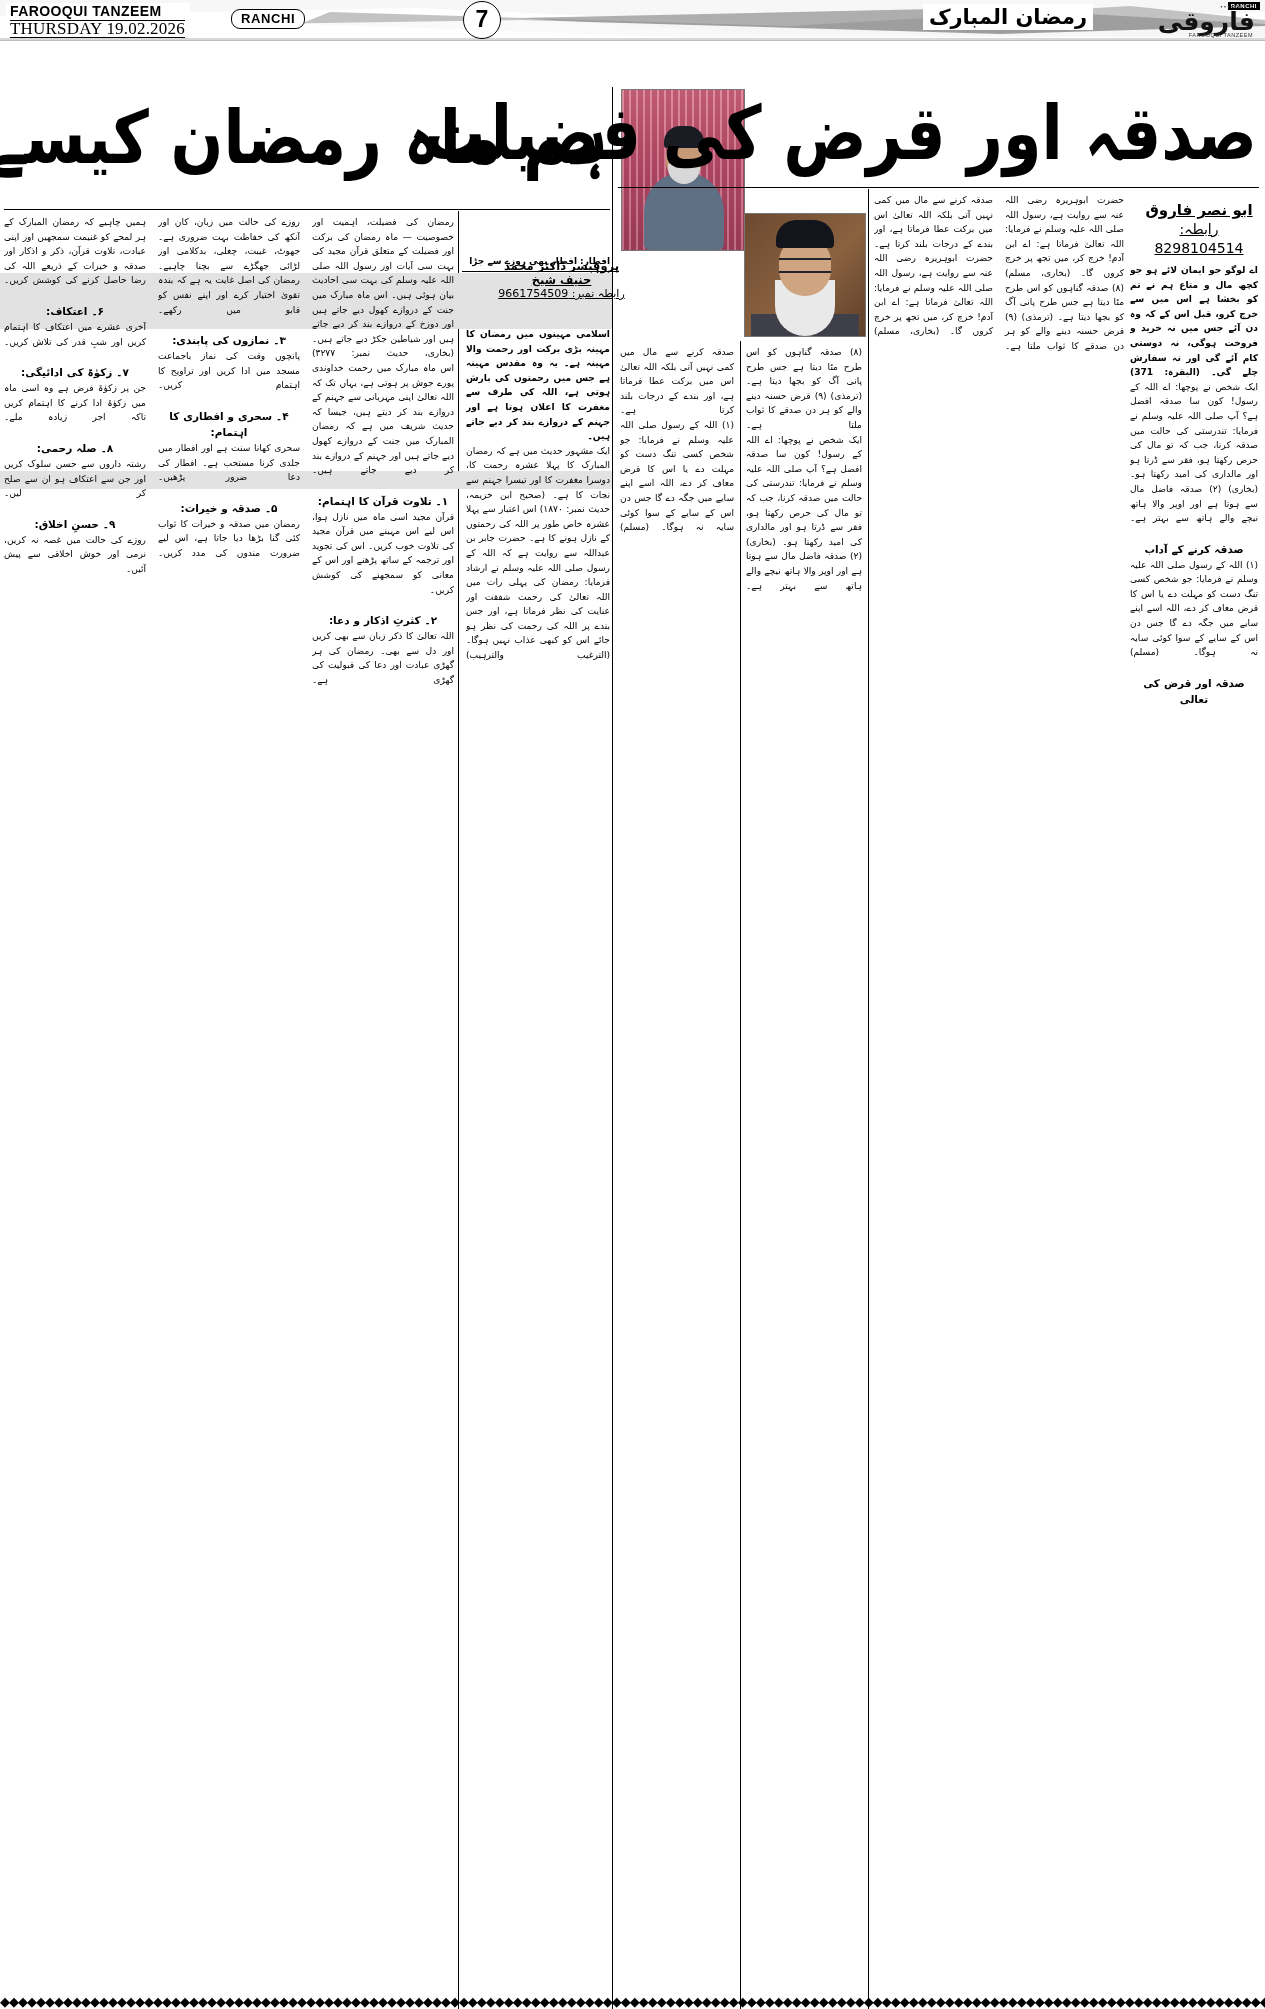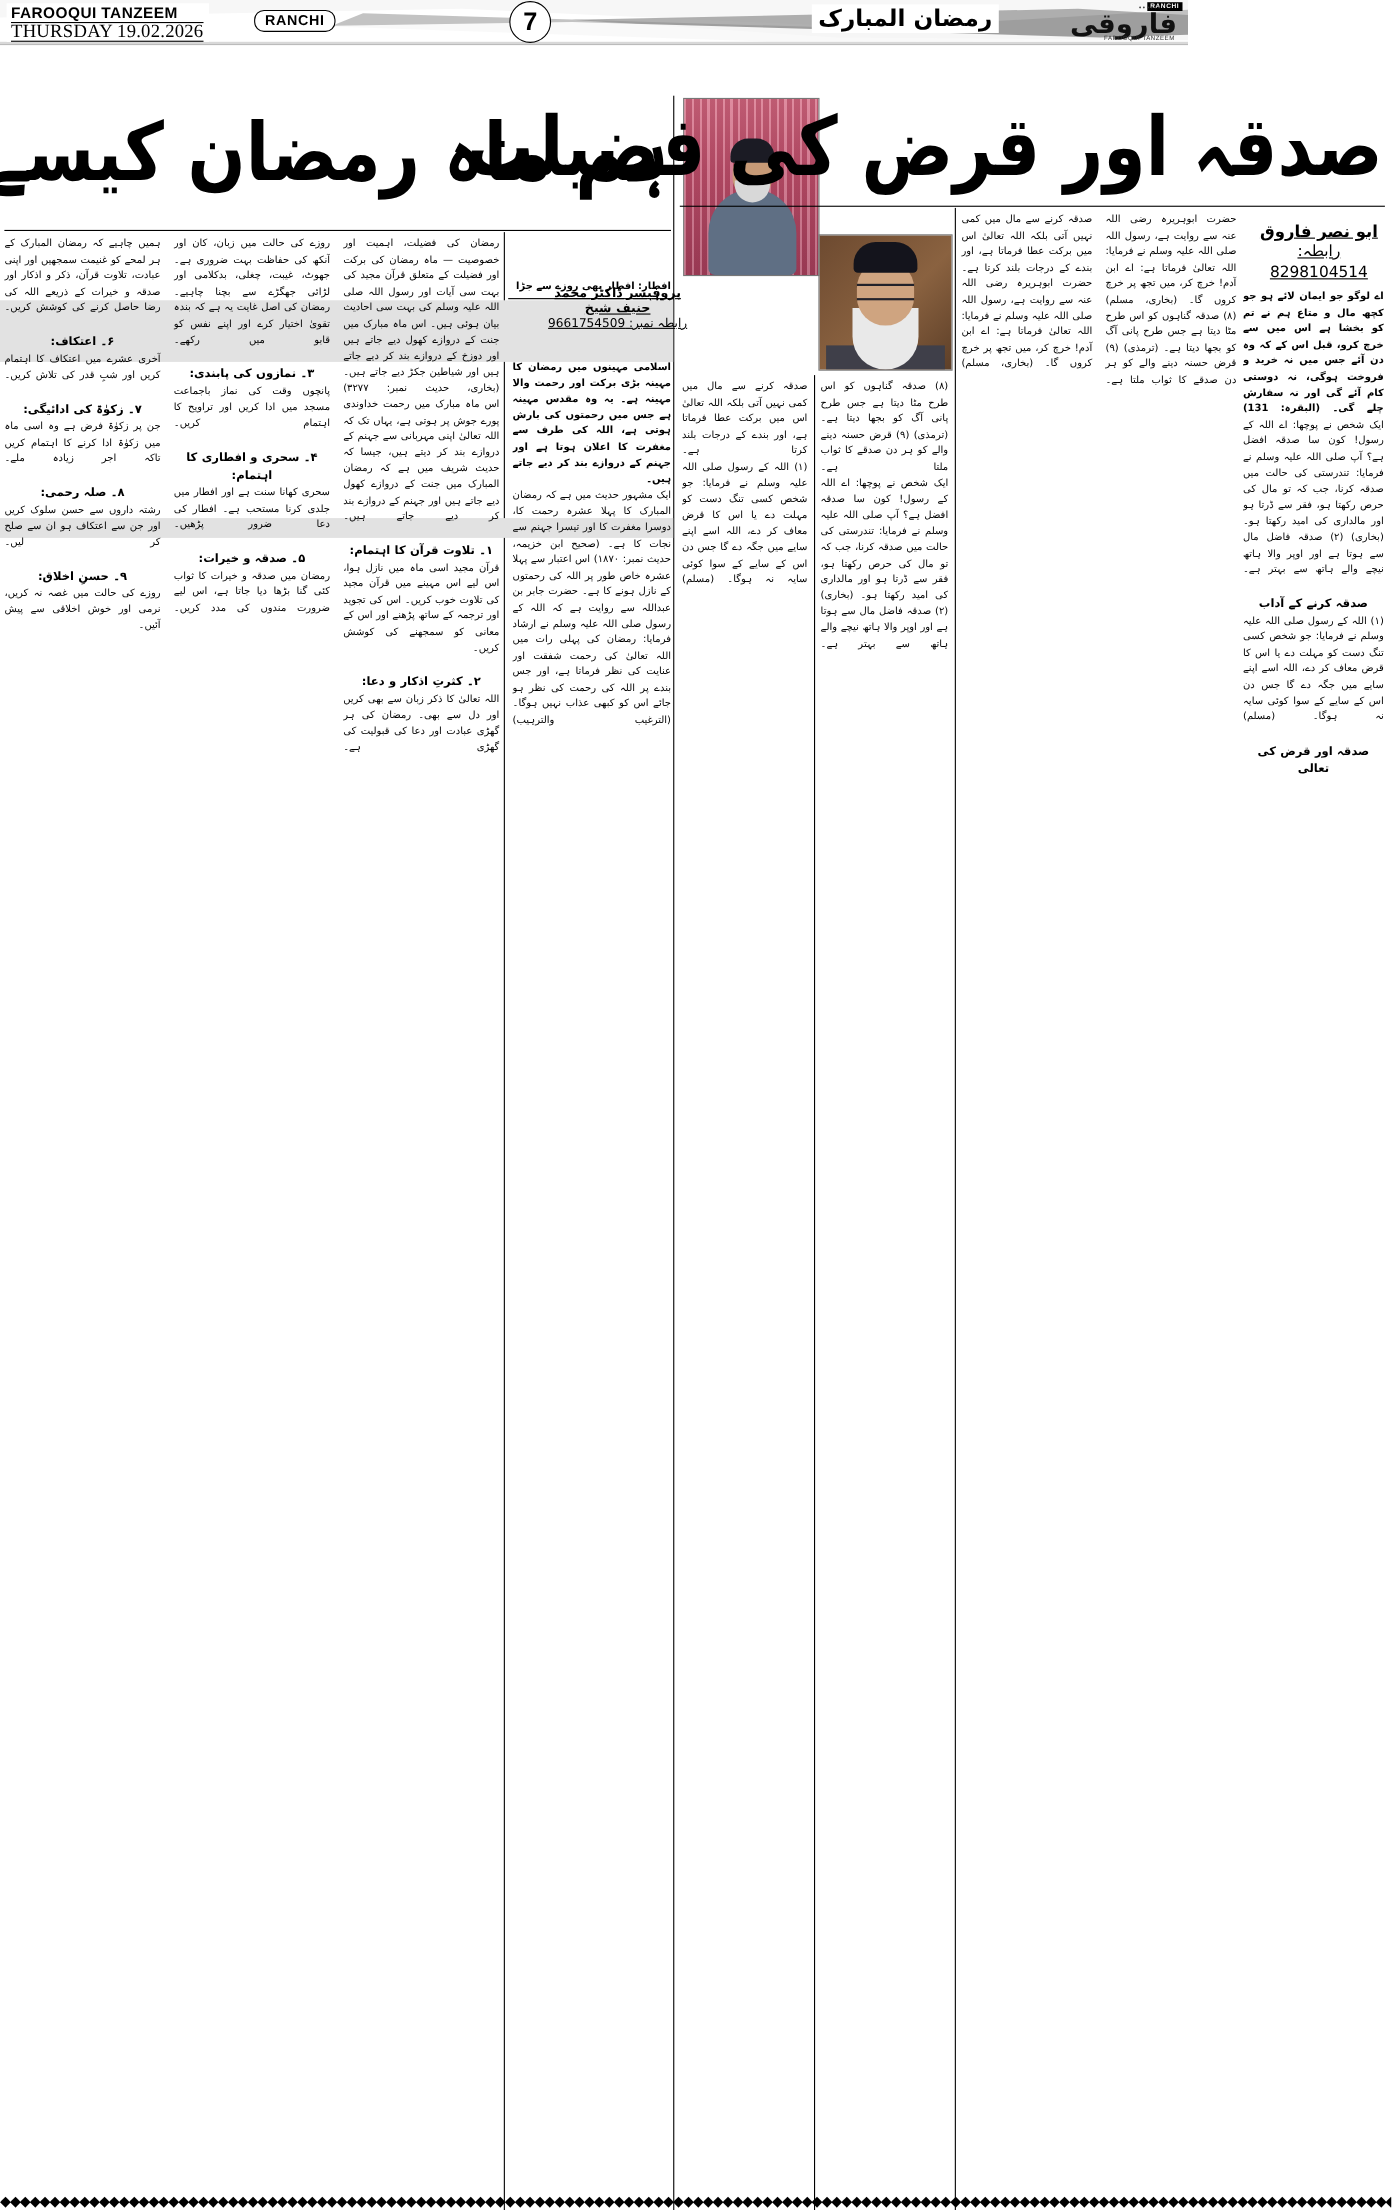--- a/index.html
+++ b/index.html
@@ -6,21 +6,21 @@
   html,body{margin:0;padding:0;background:#fff;}
   body{
     width:1265px;height:2009px;
     font-family:"Liberation Serif","DejaVu Serif",serif;
     color:#000;overflow:hidden;position:relative;
   }
   .page{width:1265px;height:2009px;position:relative;background:#fff;}
 
   
   .masthead{
-    position:relative;height:40px;width:1080px;
+    position:relative;height:40px;width:1265px;
     background:linear-gradient(90deg,#ffffff 0%,#f2f2f2 14%,#cfcfcf 27%,#ffffff 36%,
       #e6e6e6 46%,#fafafa 55%,#d9d9d9 66%,#bdbdbd 76%,#9c9c9c 84%,#ffffff 92%,#ffffff 100%);
     overflow:hidden;border-bottom:1px solid #bbb;
   }
   .mh-swoosh{
     position:absolute;left:0;top:0;width:1265px;height:40px;pointer-events:none;
   }
   .mh-left{
     position:absolute;left:6px;top:3px;z-index:4;
     background:#fff;padding:1px 5px 0 4px;
@@ -297,21 +297,21 @@
       <div class="pr-cap"></div>
       <div class="pr-glass"></div>
     </div>
 
     <div class="byline" id="byline-right">
       <div class="bl-name">ابو نصر فاروق</div>
       <div class="bl-contact">رابطہ: 8298104514</div>
     </div>
 
     <div class="col" id="rcol-1" style="left:1130px;top:222px;width:128px;height:1764px;">
-      <p class="lead ayah">اے لوگو جو ایمان لائے ہو جو کچھ مال و متاع ہم نے تم کو بخشا ہے اس میں سے خرچ کرو، قبل اس کے کہ وہ دن آئے جس میں نہ خرید و فروخت ہوگی، نہ دوستی کام آئے گی اور نہ سفارش چلے گی۔ (البقرہ: 131)</p>
+      <p class="lead ayah">اے لوگو جو ایمان لائے ہو جو کچھ مال و متاع ہم نے تم کو بخشا ہے اس میں سے خرچ کرو، قبل اس کے کہ وہ دن آئے جس میں نہ خرید و فروخت ہوگی، نہ دوستی کام آئے گی اور نہ سفارش چلے گی۔ (البقرہ: 371)</p>
       <p>ایک شخص نے پوچھا: اے اللہ کے رسول! کون سا صدقہ افضل ہے؟ آپ صلی اللہ علیہ وسلم نے فرمایا: تندرستی کی حالت میں صدقہ کرنا، جب کہ تو مال کی حرص رکھتا ہو، فقر سے ڈرتا ہو اور مالداری کی امید رکھتا ہو۔ (بخاری) (۲) صدقہ فاضل مال سے ہوتا ہے اور اوپر والا ہاتھ نیچے والے ہاتھ سے بہتر ہے۔</p>
       <span class="subhead">صدقہ کرنے کے آداب</span>
       <p>(۱) اللہ کے رسول صلی اللہ علیہ وسلم نے فرمایا: جو شخص کسی تنگ دست کو مہلت دے یا اس کا قرض معاف کر دے، اللہ اسے اپنے سایے میں جگہ دے گا جس دن اس کے سایے کے سوا کوئی سایہ نہ ہوگا۔ (مسلم)</p>
       <span class="subhead">صدقہ اور قرض کی تعالی</span>
     </div>
 
     <div class="col" id="rcol-2" style="left:874px;top:152px;width:250px;height:1834px;column-count:2;column-gap:12px;">
       <p>حضرت ابوہریرہ رضی اللہ عنہ سے روایت ہے، رسول اللہ صلی اللہ علیہ وسلم نے فرمایا: اللہ تعالیٰ فرماتا ہے: اے ابن آدم! خرچ کر، میں تجھ پر خرچ کروں گا۔ (بخاری، مسلم)</p>
       <p>(۸) صدقہ گناہوں کو اس طرح مٹا دیتا ہے جس طرح پانی آگ کو بجھا دیتا ہے۔ (ترمذی) (۹) قرض حسنہ دینے والے کو ہر دن صدقے کا ثواب ملتا ہے۔</p>
       <p>صدقہ کرنے سے مال میں کمی نہیں آتی بلکہ اللہ تعالیٰ اس میں برکت عطا فرماتا ہے، اور بندے کے درجات بلند کرتا ہے۔</p>

